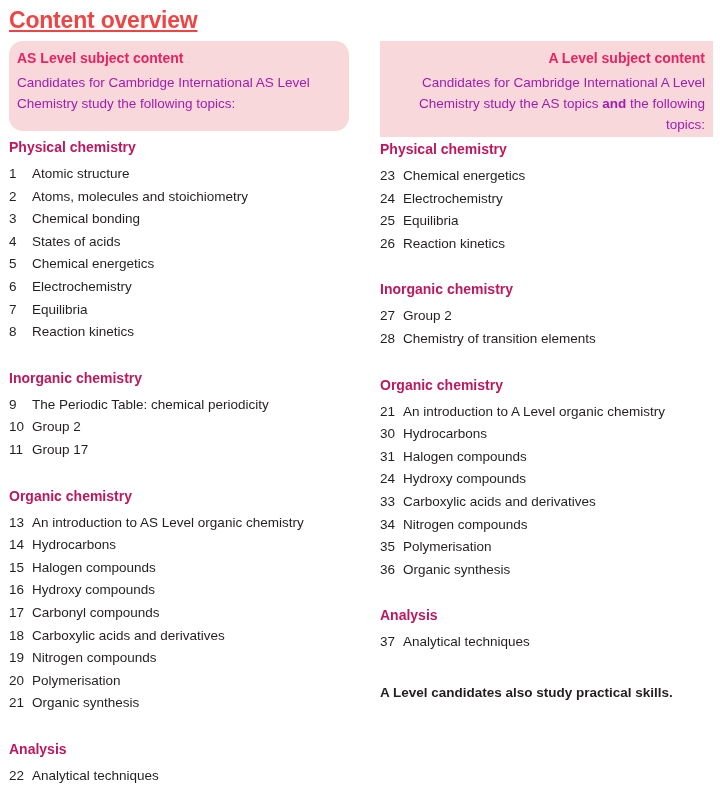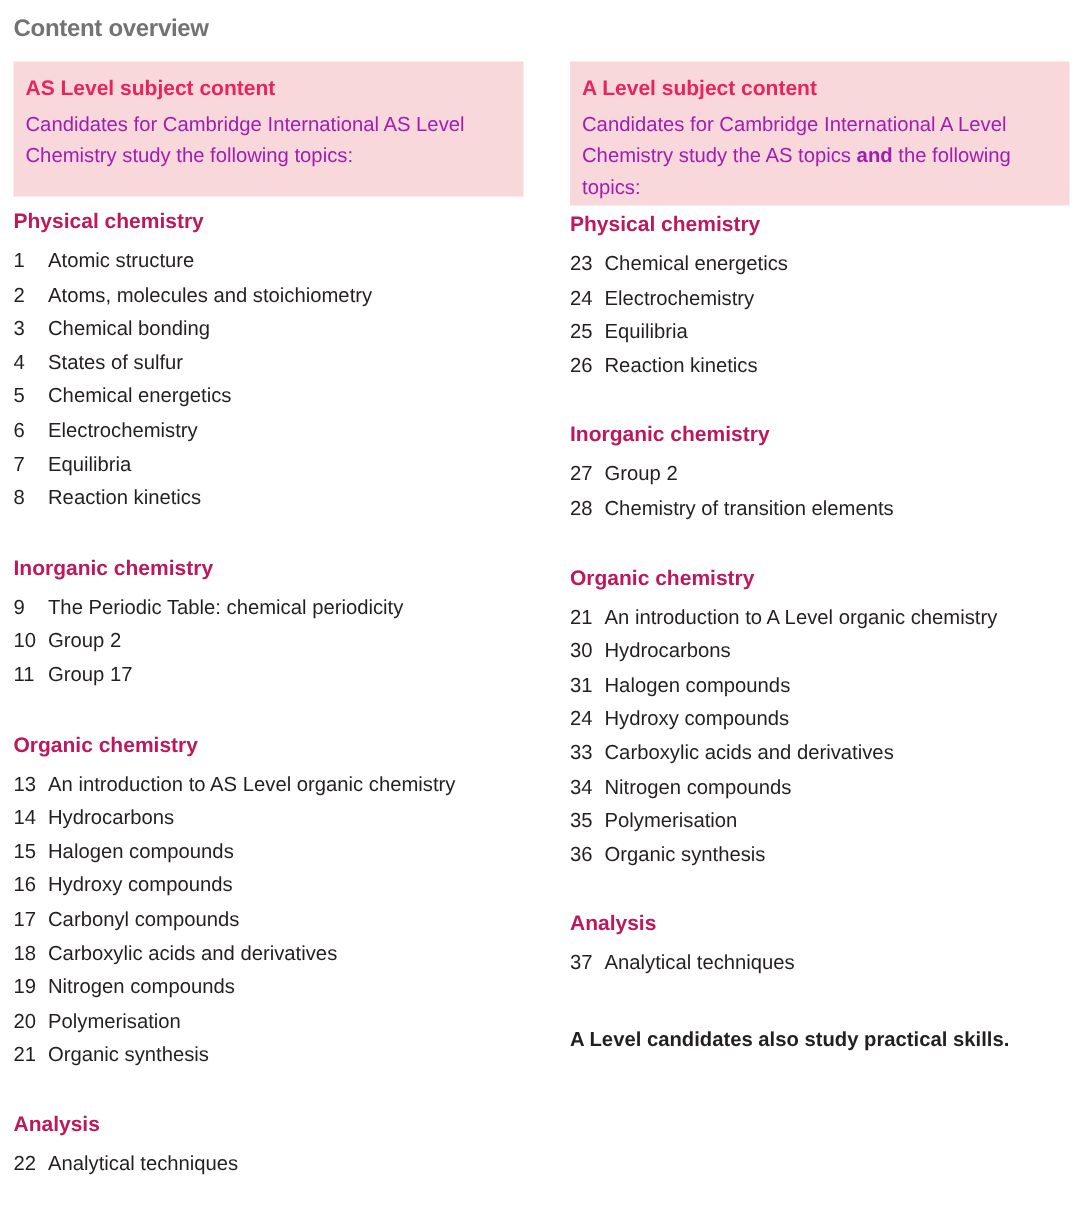--- a/index.html
+++ b/index.html
@@ -9,42 +9,43 @@
     height: 812px;
     box-sizing: border-box;
     padding: 6px 8px 0 9px;
     background: #ffffff;
     font-family: "Liberation Sans", sans-serif;
     color: #231f20;
     overflow: hidden;
   }
   .page-title {
     margin: 0 0 7px 0;
-    font-size: 16px;
+    font-size: 23px;
     line-height: 28px;
     font-weight: 600;
     letter-spacing: -0.2px;
-    color: #737373;
+    color: #ef4444;
+    text-decoration: underline;
   }
   .columns {
     display: flex;
     gap: 31px;
     align-items: flex-start;
   }
   .column { flex: 0 0 auto; }
   .col-0 { width: 340px; }
   .col-1 { width: 333px; }
 
   .intro-box {
     box-sizing: border-box;
     background: #f8d8da;
     padding: 9px 8px 2px 8px;
   }
-  .col-0 .intro-box { min-height: 90px; }
-  .col-1 .intro-box { min-height: 96px; }
+  .col-0 .intro-box { min-height: 90px; border-radius: 14px; }
+  .col-1 .intro-box { min-height: 96px; text-align: right; }
 
   .intro-heading {
     margin: 0 0 5px 0;
     font-size: 14px;
     line-height: 17px;
     font-weight: 700;
     color: #e8235f;
   }
   .intro-body {
     margin: 0;
@@ -100,21 +101,21 @@
           <div class="topic-item">
             <span class="num">2</span>
             <span class="label">Atoms, molecules and stoichiometry</span>
           </div>
           <div class="topic-item">
             <span class="num">3</span>
             <span class="label">Chemical bonding</span>
           </div>
           <div class="topic-item">
             <span class="num">4</span>
-            <span class="label">States of sulfur</span>
+            <span class="label">States of acids</span>
           </div>
           <div class="topic-item">
             <span class="num">5</span>
             <span class="label">Chemical energetics</span>
           </div>
           <div class="topic-item">
             <span class="num">6</span>
             <span class="label">Electrochemistry</span>
           </div>
           <div class="topic-item">

